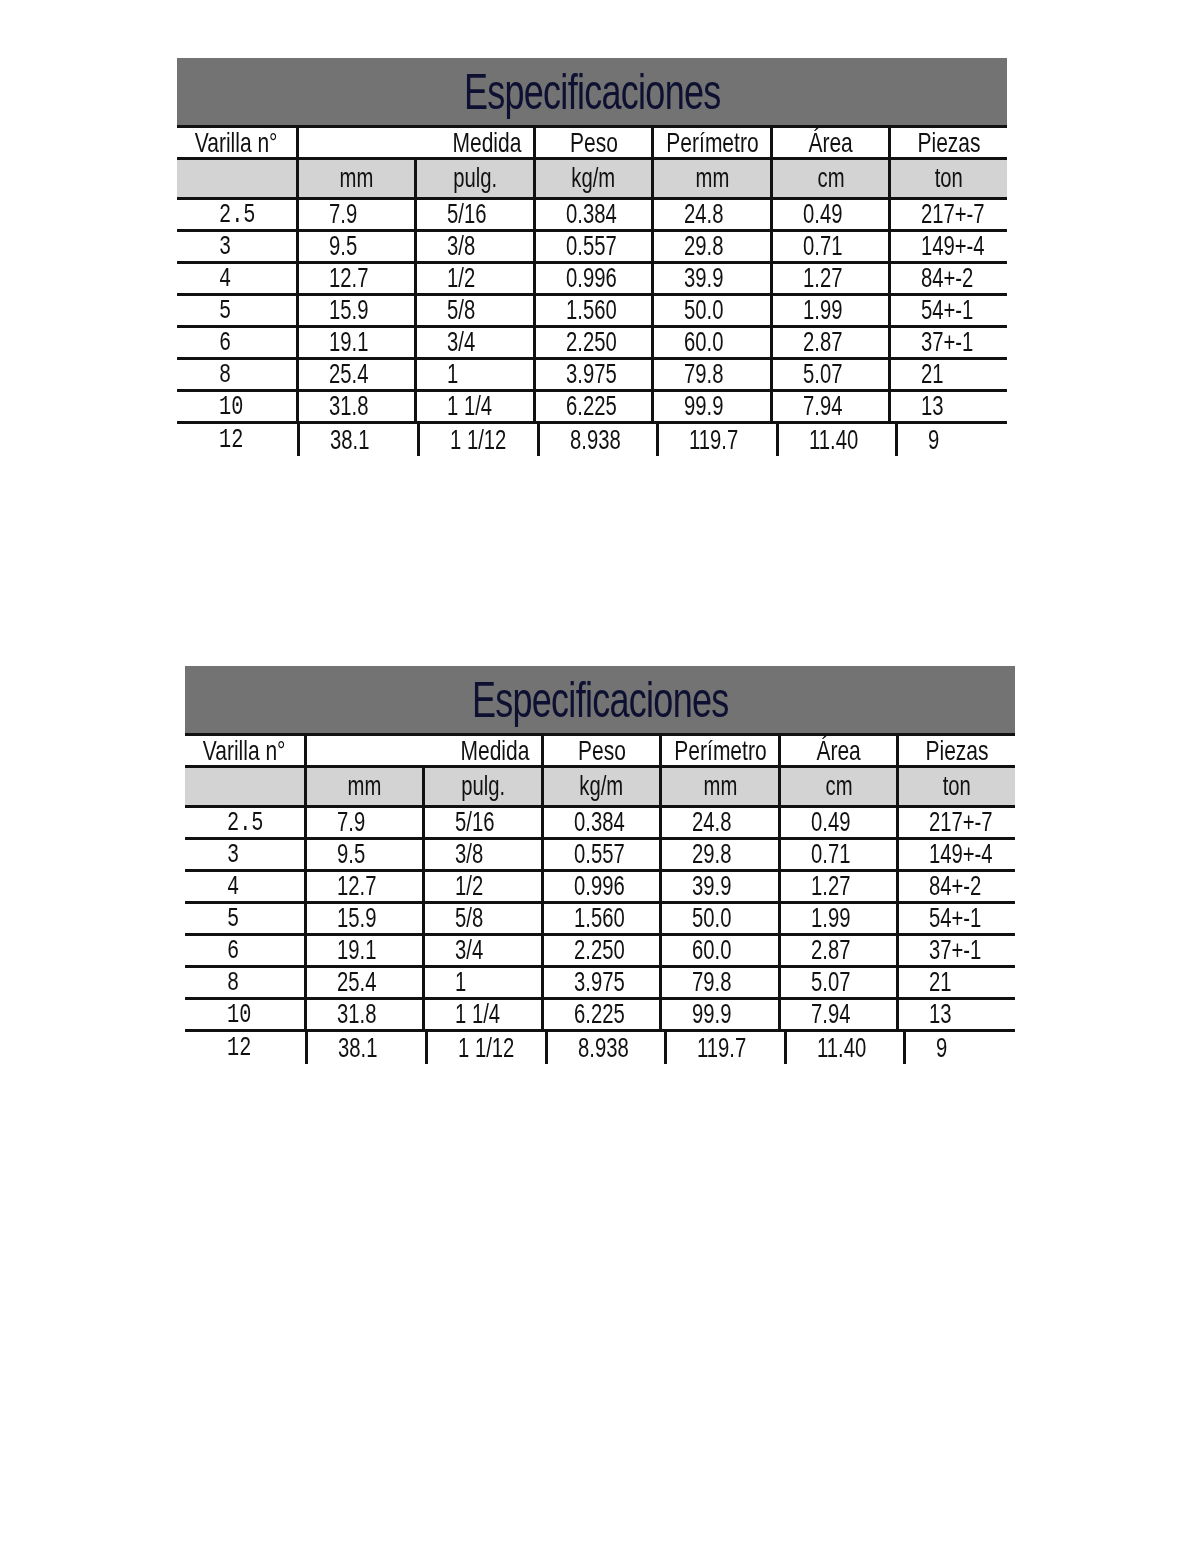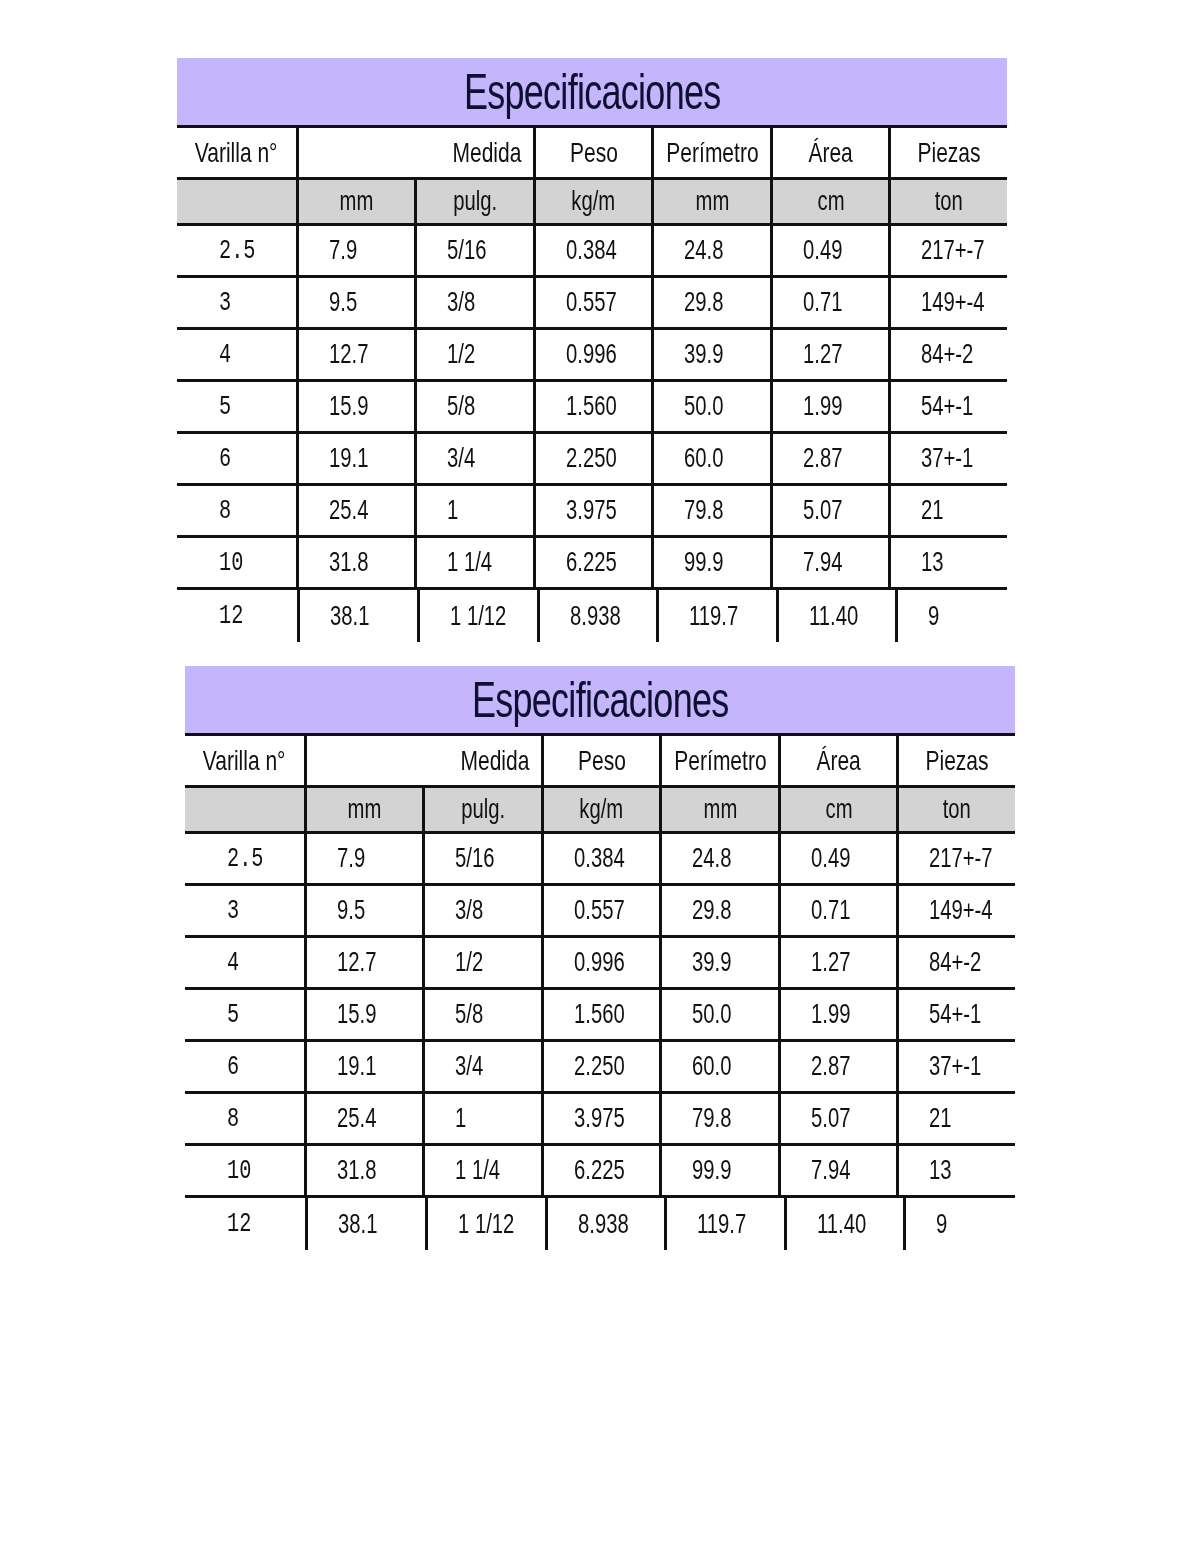--- a/index.html
+++ b/index.html
@@ -1,26 +1,26 @@
 <!DOCTYPE html>
 <html><head>
 <meta charset="utf-8">
 <style>
   html, body { margin:0; padding:0; }
   body { width:1200px; height:1553px; background:#ffffff; position:relative; overflow:hidden;
          font-family:"Liberation Sans", sans-serif; color:#111; }
   .spec-table { position:absolute; width:830px; }
-  .title-bar { height:70px; background:#c4b5fd; display:flex; align-items:center; justify-content:center;
+  .title-bar { height:70px; background:#737373; display:flex; align-items:center; justify-content:center;
                border-bottom:3px solid #111; box-sizing:border-box; }
   .title-bar span { font-family:"Liberation Sans", sans-serif; font-size:50px; color:#0d1030;
                     transform:scaleX(0.72); display:inline-block; letter-spacing:-1px; }
   .grid { position:relative; }
-  .row { display:flex; height:52px; border-bottom:3px solid #111; box-sizing:border-box; }
+  .row { display:flex; height:32px; border-bottom:3px solid #111; box-sizing:border-box; }
   .row.last { border-bottom:none;gap:8px; }
-  .row.units { background:#d3d3d3; height:46px; }
+  .row.units { background:#d3d3d3; height:40px; }
   .cell { width:118.57px; box-sizing:border-box; display:flex; align-items:center; font-size:27px;
           border-left:3px solid #111; overflow:visible; white-space:nowrap; }
   .cell:first-child { border-left:none; }
   .cell span { display:inline-block; transform:scaleX(0.75); transform-origin:left center; }
   .c { justify-content:center; }
   .c span { transform-origin:center center; }
   .l { justify-content:flex-start; padding-left:30px; }
   .l0 { padding-left:42px;font-family:Liberation Mono, monospace; }
   .span2 { width:237.14px;justify-content:flex-end; }
   .hdr .cell { font-size:28px; }

